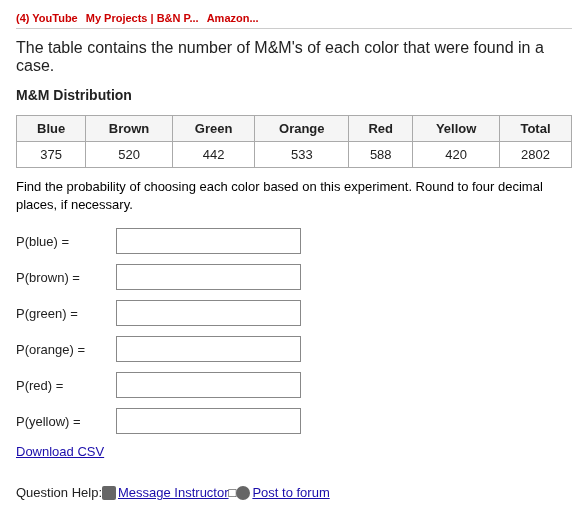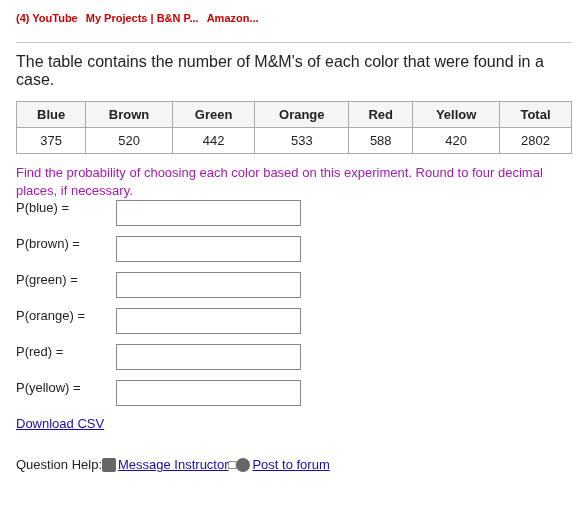--- a/index.html
+++ b/index.html
@@ -14,21 +14,21 @@
     }
 
     .browser-bar {
       display: flex;
       align-items: center;
       gap: 8px;
       font-size: 11px;
       color: #444;
       margin-bottom: 10px;
       border-bottom: 1px solid #ccc;
-      padding-bottom: 18px;
+      padding-bottom: 4px;
     }
     .browser-bar span { color: #c00; font-weight: bold; }
 
     .intro-text {
       font-size: 16px;
       margin-bottom: 12px;
       color: #222;
     }
 
     .section-title {
@@ -49,26 +49,28 @@
       padding: 5px 10px;
       text-align: center;
     }
     th {
       background: #f5f5f5;
       font-weight: bold;
     }
 
     .instruction-text {
       font-size: 13px;
-      color: #a21caf;
+      margin-bottom: 14px;
+      color: #000000;
       line-height: 1.4;
     }
 
     .prob-row {
       display: flex;
+      align-items: center;
       margin-bottom: 10px;
     }
     .prob-label {
       font-size: 13px;
       min-width: 100px;
       color: #222;
     }
     .prob-input {
       border: 1px solid #888;
       height: 26px;
@@ -120,20 +122,21 @@
 
 <div class="browser-bar">
   <span>(4) YouTube</span>
   <span>My Projects | B&amp;N P...</span>
   <span>Amazon...</span>
 </div>
 
 <p class="intro-text">The table contains the number of M&amp;M's of each color that were found in a case.</p>
 
 <div>
+  <div class="section-title">M&amp;M Distribution</div>
   <table>
     <thead>
       <tr>
         <th>Blue</th>
         <th>Brown</th>
         <th>Green</th>
         <th>Orange</th>
         <th>Red</th>
         <th>Yellow</th>
         <th>Total</th>

